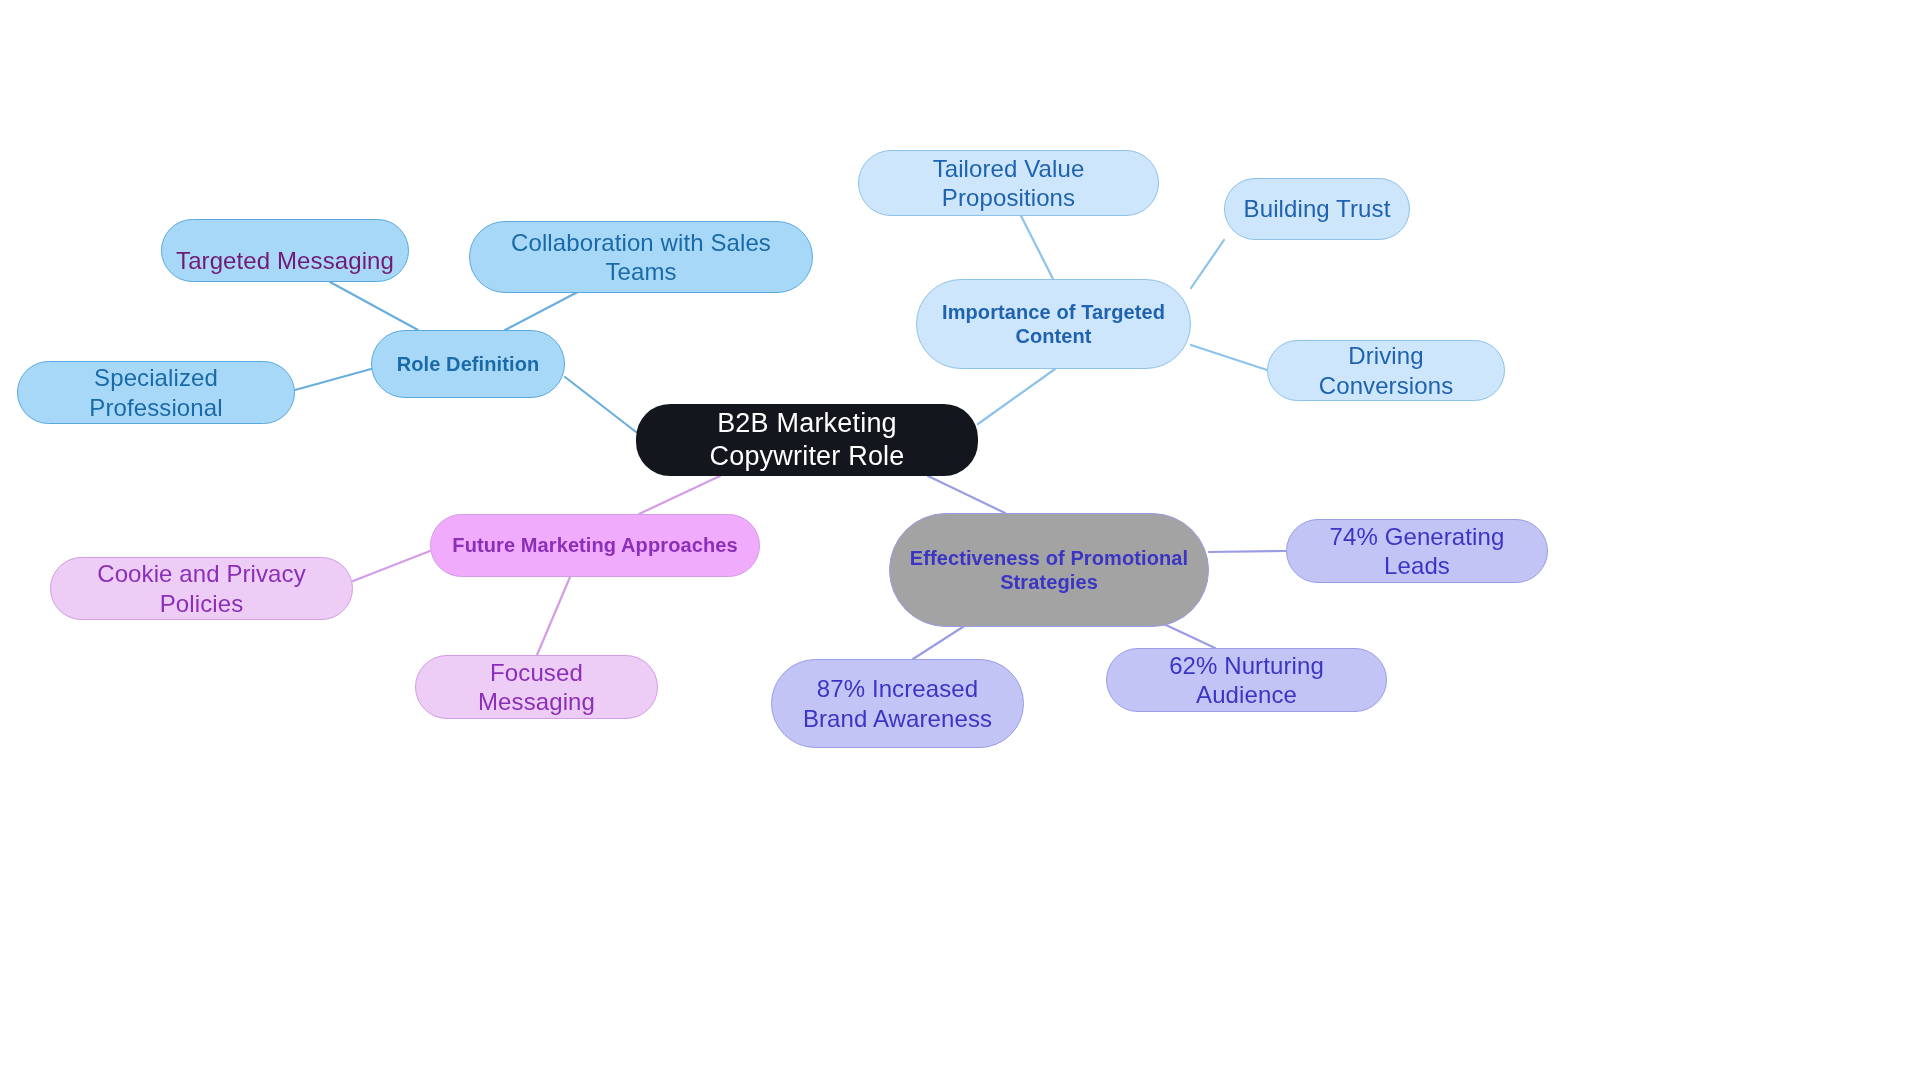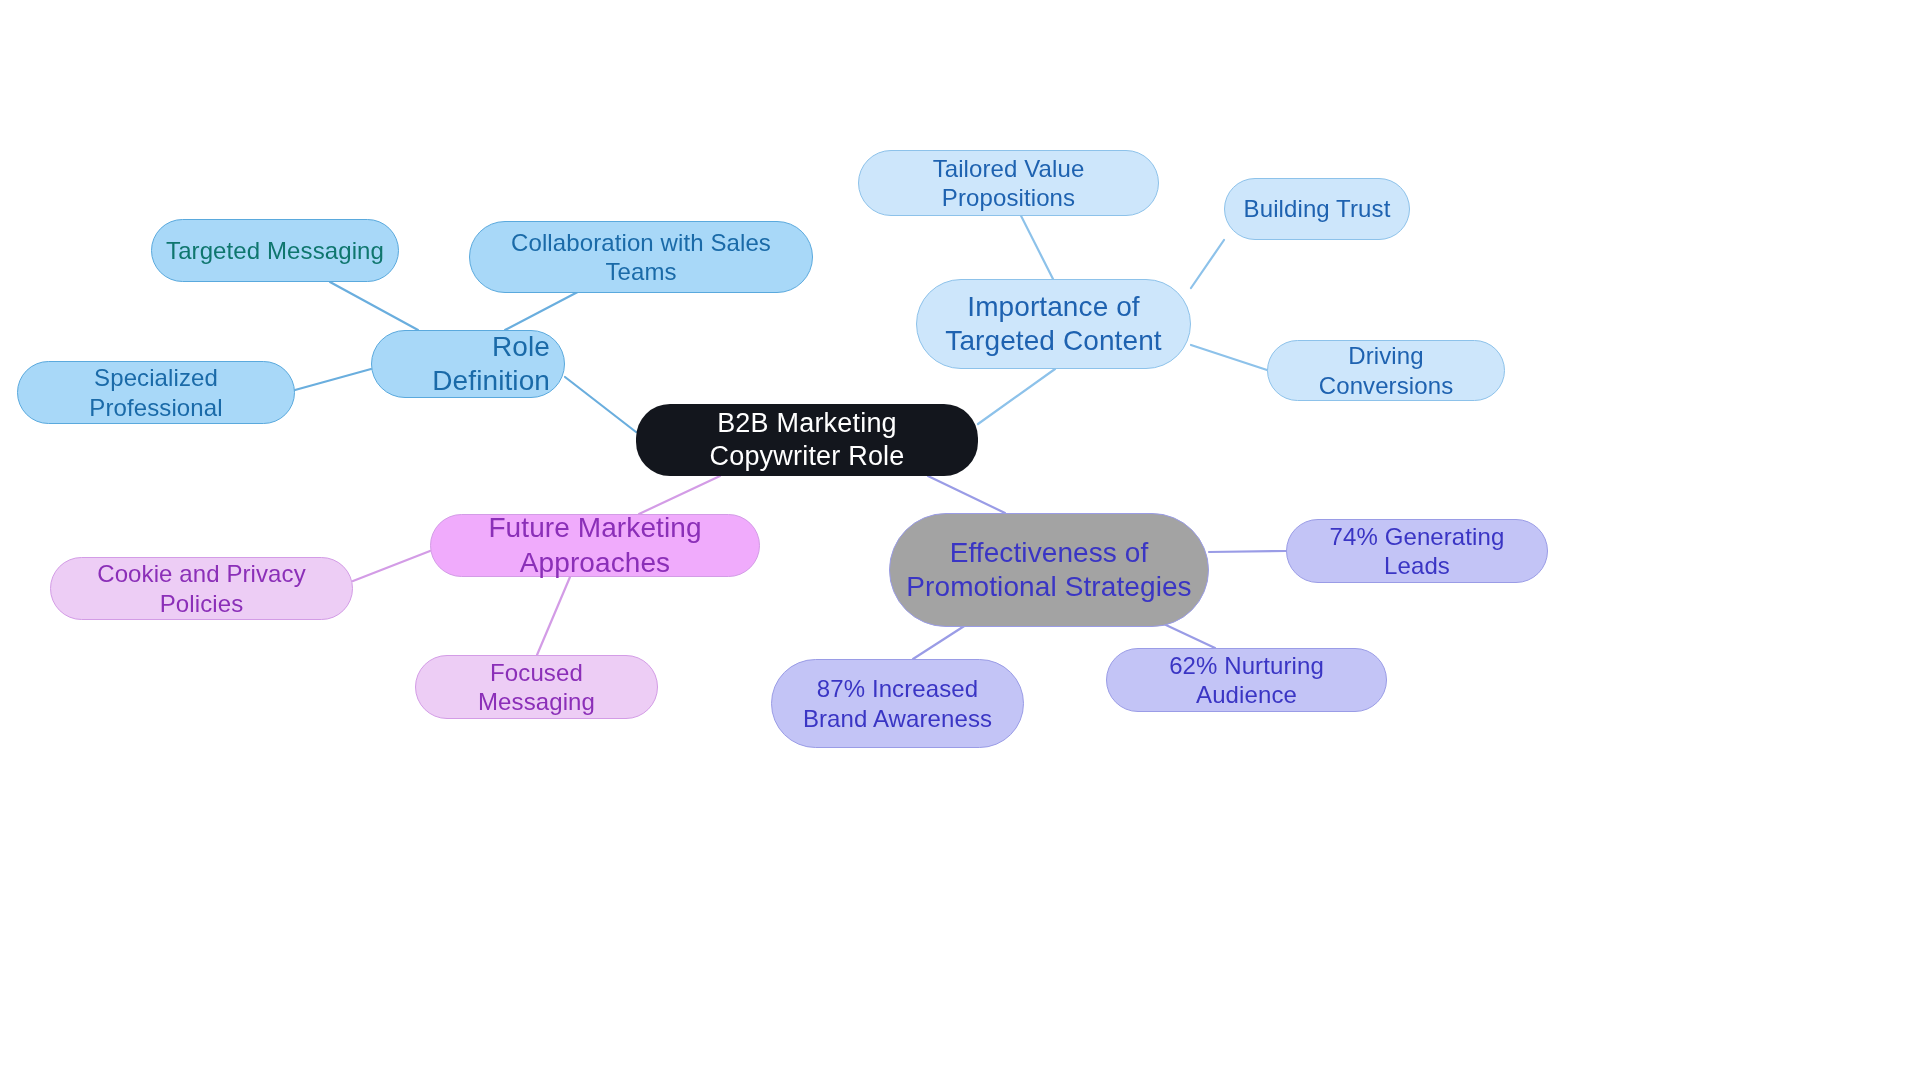--- a/index.html
+++ b/index.html
@@ -40,21 +40,21 @@
     padding: 6px 14px;
     letter-spacing: 0.1px;
     white-space: pre-line;
   }
   .node.root {
     border-radius: 34px;
     border-width: 0;
     font-size: 27px;
     letter-spacing: 0.2px;
   }
-  .node.branch { font-size: 28px; }
+  .node.branch { font-size: 20px; font-weight: bold; }
   .node.leaf   { font-size: 24px; }
 </style>
 </head>
 <body>
 
 <div id="canvas">
   <svg id="edges" viewBox="0 0 1920 1083">
       <line x1="636" y1="432" x2="565" y2="377" stroke="#6aaede" stroke-width="2.2" stroke-linecap="round"></line>
       <line x1="418" y1="330" x2="330" y2="282" stroke="#6aaede" stroke-width="2.2" stroke-linecap="round"></line>
       <line x1="505" y1="330" x2="591" y2="285" stroke="#6aaede" stroke-width="2.2" stroke-linecap="round"></line>
@@ -67,21 +67,21 @@
       <line x1="1209" y1="552" x2="1286" y2="551" stroke="#9a9ce6" stroke-width="2.2" stroke-linecap="round"></line>
       <line x1="1119" y1="603" x2="1215" y2="648" stroke="#9a9ce6" stroke-width="2.2" stroke-linecap="round"></line>
       <line x1="1000" y1="603" x2="913" y2="659" stroke="#9a9ce6" stroke-width="2.2" stroke-linecap="round"></line>
       <line x1="720" y1="476" x2="639" y2="514" stroke="#d39ce6" stroke-width="2.2" stroke-linecap="round"></line>
       <line x1="430" y1="551" x2="353" y2="581" stroke="#d39ce6" stroke-width="2.2" stroke-linecap="round"></line>
       <line x1="570" y1="577" x2="537" y2="655" stroke="#d39ce6" stroke-width="2.2" stroke-linecap="round"></line>
     </svg>
   <div id="nodes">
       <div class="node root" style="left: 636px; top: 404px; width: 342px; height: 72px; background: rgb(19, 22, 29); color: rgb(255, 255, 255); border-color: rgb(19, 22, 29);"><span>B2B Marketing Copywriter Role</span></div>
       <div class="node branch" style="left: 371px; top: 330px; width: 194px; height: 68px; background: rgb(168, 216, 248); color: rgb(26, 106, 168); border-color: rgb(90, 169, 221); text-align: right;"><span>Role Definition</span></div>
-      <div class="node leaf" style="left: 151px; top: 219px; width: 248px; height: 63px; background: rgb(168, 216, 248); color: #0f766e; border-color: rgb(90, 169, 221);"><span>Targeted Messaging</span></div>
+      <div class="node leaf" style="left: 161px; top: 219px; width: 248px; height: 63px; background: rgb(168, 216, 248); color: #701a75; border-color: rgb(90, 169, 221); align-items: flex-end;"><span>Targeted Messaging</span></div>
       <div class="node leaf" style="left: 469px; top: 221px; width: 344px; height: 72px; background: rgb(168, 216, 248); color: rgb(26, 106, 168); border-color: rgb(90, 169, 221);"><span>Collaboration with Sales Teams</span></div>
       <div class="node leaf" style="left: 17px; top: 361px; width: 278px; height: 63px; background: rgb(168, 216, 248); color: rgb(26, 106, 168); border-color: rgb(90, 169, 221);"><span>Specialized Professional</span></div>
       <div class="node branch" style="left: 916px; top: 279px; width: 275px; height: 90px; background: rgb(205, 230, 251); color: rgb(30, 98, 176); border-color: rgb(141, 194, 234);"><span>Importance of Targeted Content</span></div>
       <div class="node leaf" style="left: 858px; top: 134px; width: 301px; height: 66px; background: rgb(205, 230, 251); color: rgb(30, 98, 176); border-color: rgb(141, 194, 234); margin-top: 16px;"><span>Tailored Value Propositions</span></div>
       <div class="node leaf" style="left: 1224px; top: 178px; width: 186px; height: 62px; background: rgb(205, 230, 251); color: rgb(30, 98, 176); border-color: rgb(141, 194, 234); text-align: right;"><span>Building Trust</span></div>
       <div class="node leaf" style="left: 1267px; top: 340px; width: 238px; height: 61px; background: rgb(205, 230, 251); color: rgb(30, 98, 176); border-color: rgb(141, 194, 234);"><span>Driving Conversions</span></div>
       <div class="node branch" style="left: 889px; top: 513px; width: 320px; height: 114px; background: #a3a3a3; color: rgb(58, 53, 196); border-color: rgb(154, 156, 230);"><span>Effectiveness of Promotional Strategies</span></div>
       <div class="node leaf" style="left: 1286px; top: 519px; width: 262px; height: 64px; background: rgb(195, 196, 246); color: rgb(58, 53, 196); border-color: rgb(154, 156, 230);"><span>74% Generating Leads</span></div>
       <div class="node leaf" style="left: 1106px; top: 648px; width: 281px; height: 64px; background: rgb(195, 196, 246); color: rgb(58, 53, 196); border-color: rgb(154, 156, 230);"><span>62% Nurturing Audience</span></div>
       <div class="node leaf" style="left: 771px; top: 659px; width: 253px; height: 89px; background: rgb(195, 196, 246); color: rgb(58, 53, 196); border-color: rgb(154, 156, 230);"><span>87% Increased Brand Awareness</span></div>

